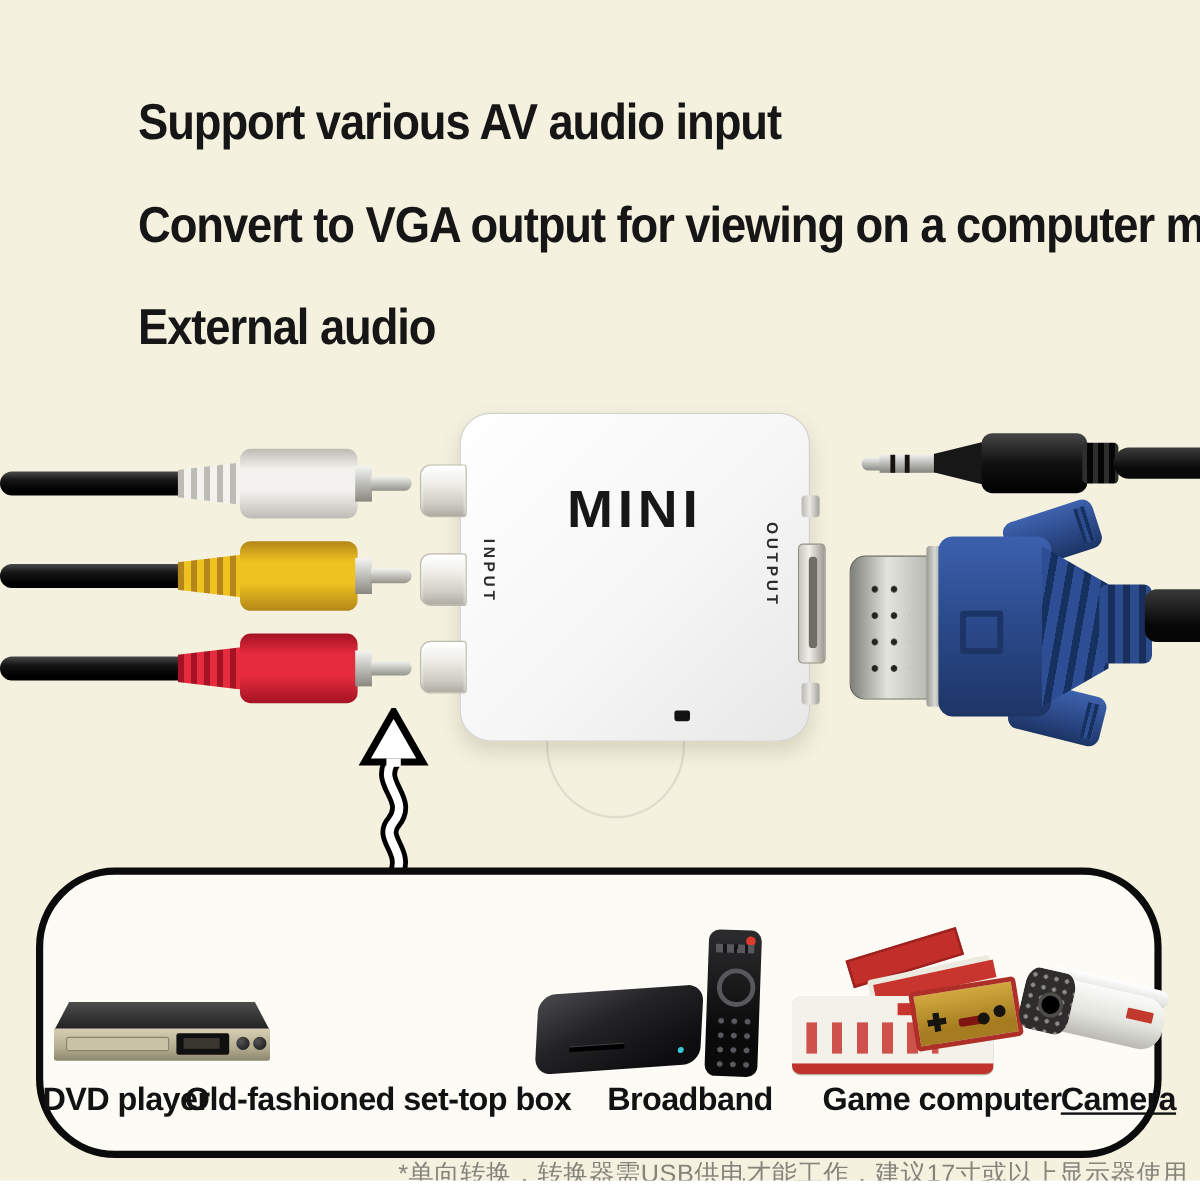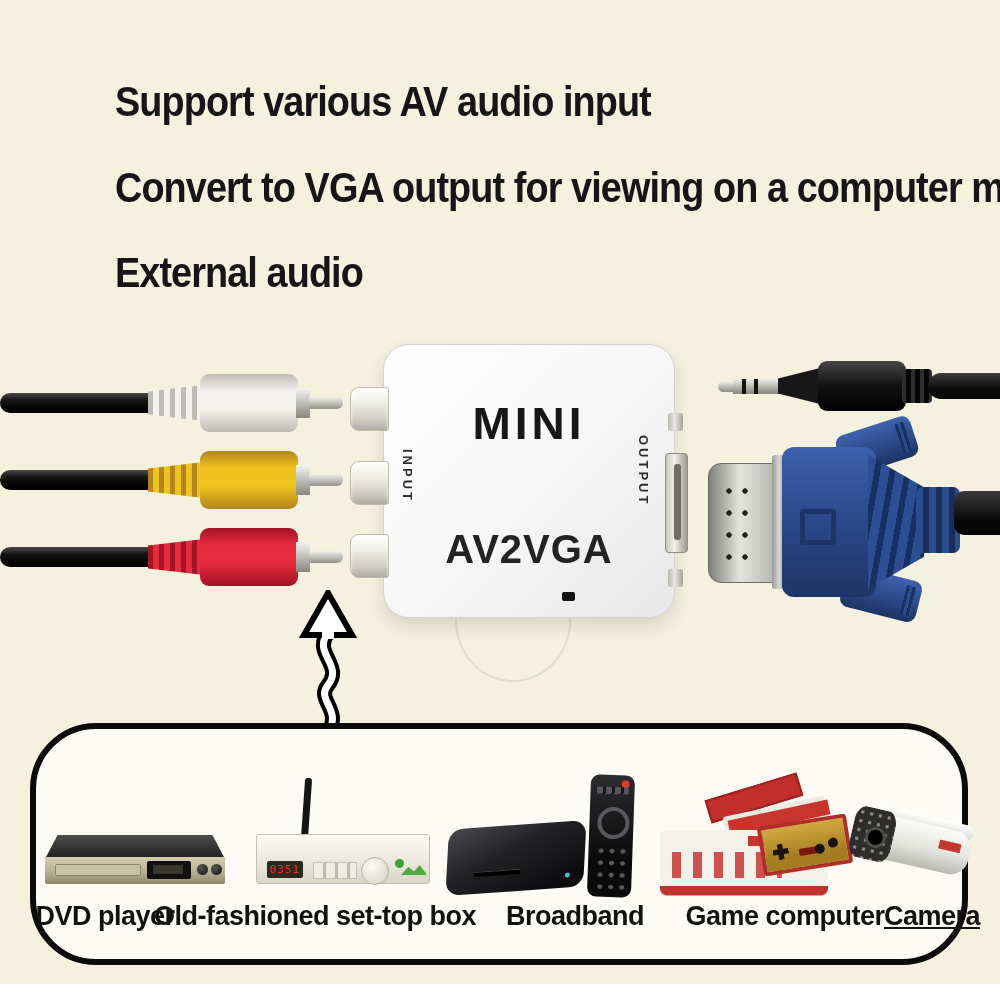--- a/index.html
+++ b/index.html
@@ -246,21 +246,20 @@
     <div class="rca-body"></div>
     <div class="rca-collar"></div>
     <div class="rca-pin"></div>
   </div>
 
   <div class="conv">
     <div class="fjack fjack1"></div>
     <div class="fjack fjack2"></div>
     <div class="fjack fjack3"></div>
     <div class="conv-brand">MINI</div>
-    <div class="conv-model">AV2VGA</div>
     <div class="conv-vlabel conv-in">INPUT</div>
     <div class="conv-vlabel conv-out">OUTPUT</div>
     <div class="fvga-screw fvga-screw-t"></div>
     <div class="fvga-port">
         <div class="fvga-slot"></div>
       </div>
     <div class="fvga-screw fvga-screw-b"></div>
     <div class="conv-notch"></div>
   </div>
 
@@ -309,30 +308,20 @@
     <div class="dvd-top"></div>
     <div class="dvd-front"></div>
     <div class="dvd-tray"></div>
     <div class="dvd-disp">
         <i></i>
       </div>
     <div class="dvd-knob dvd-k1"></div>
     <div class="dvd-knob dvd-k2"></div>
   </div>
 
-  <div class="stb">
-    <div class="stb-ant"></div>
-    <div class="stb-box">
-      <div class="stb-disp">0351</div>
-      <div class="stb-btns"></div>
-      <div class="stb-knob"></div>
-      <div class="stb-eco"></div>
-      <div class="stb-mtn"></div>
-    </div>
-  </div>
 
   <div class="bb">
     <div class="bb-box">
       <div class="bb-slot"></div>
       <div class="bb-led"></div>
     </div>
     <div class="bb-remote">
       <div class="bb-pwr"></div>
       <div class="bb-bar"></div>
       <div class="bb-dpad"></div>
@@ -365,14 +354,15 @@
     </div>
     <div class="cam-logo"></div>
   </div>
 
   <div class="dev-label" style="left:105px;">DVD player</div>
   <div class="dev-label" style="left:315px;">Old-fashioned set-top box</div>
   <div class="dev-label" style="left:575px;">Broadband</div>
   <div class="dev-label" style="left:785px;">Game computer</div>
   <div class="dev-label" style="left:932px;text-decoration:underline;">Camera</div>
 
+  <div class="footnote">*单向转换，转换器需USB供电才能工作，建议17寸或以上显示器使用</div>
 
 </div>
 
 </body></html>

